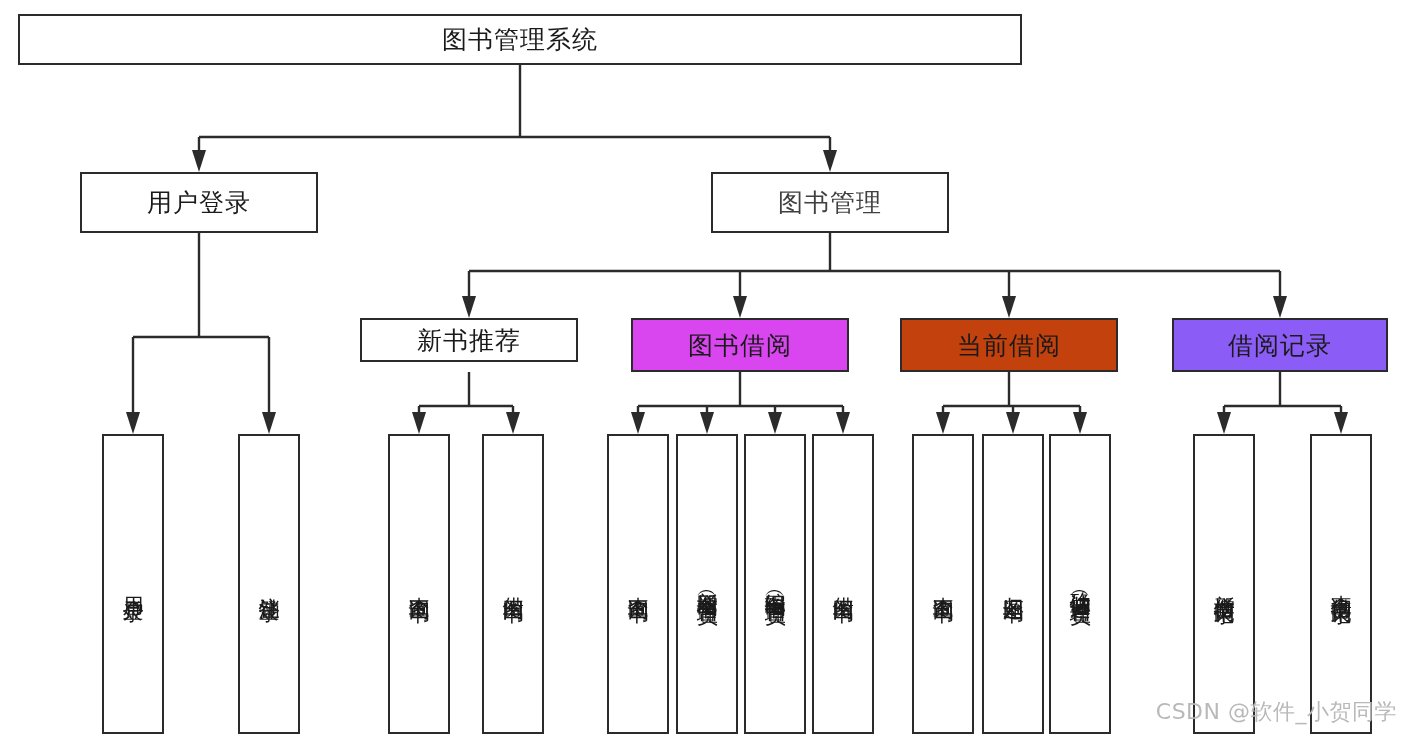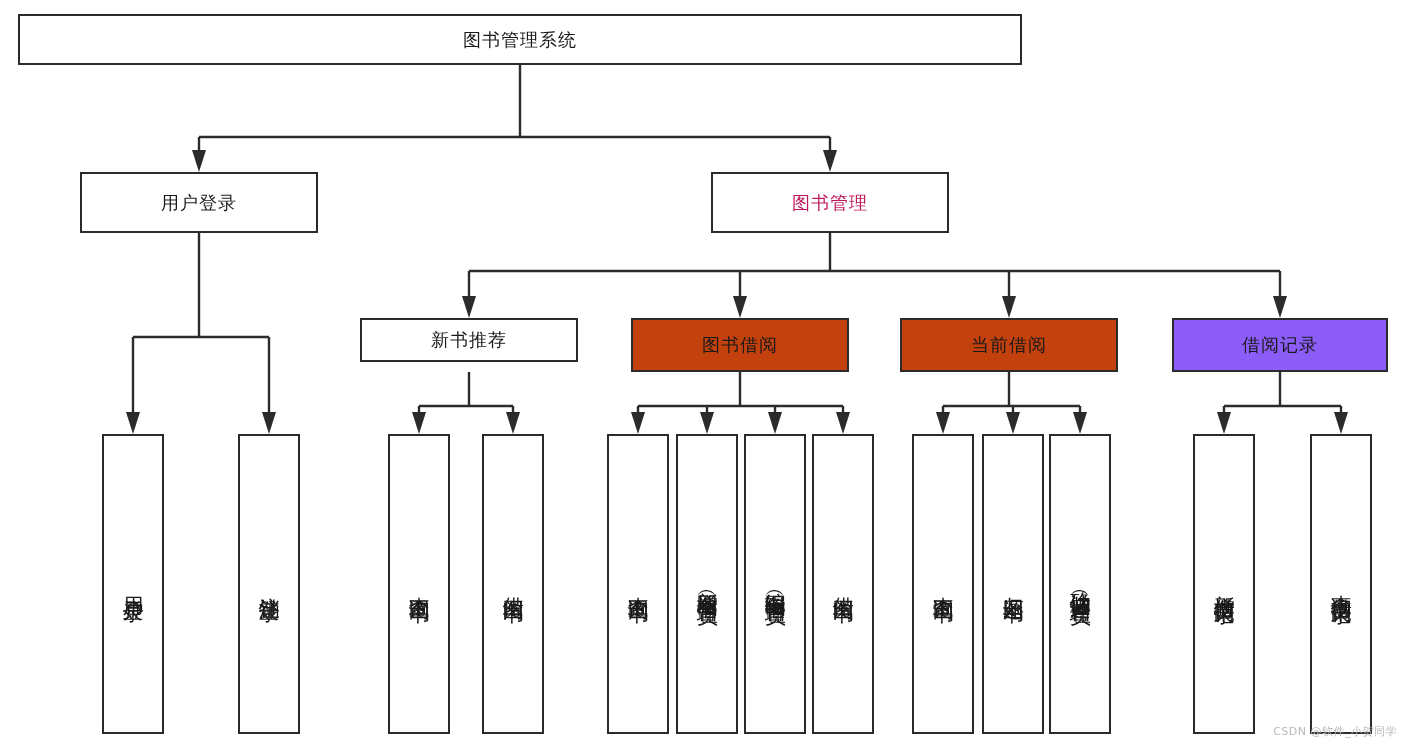--- a/index.html
+++ b/index.html
@@ -12,21 +12,21 @@
     position:absolute;
     background:#ffffff;
     border:2px solid #2b2b2b;
     box-sizing:border-box;
     display:flex;
     align-items:center;
     justify-content:center;
     color:#1a1a1a;
   }
   .node-box.h-node{
-    font-size:18px;
+    font-size:25px;
     letter-spacing:1px;
     text-align:right;
   }
   .node-box.v-node{
     font-size:21px;
     letter-spacing:1px;
     align-items:center;
     justify-content:center;
     padding:6px 0;
   }
@@ -36,22 +36,22 @@
     line-height:1.06;
     white-space:nowrap;
     letter-spacing:2px;
   }
   .h-label{
     white-space:nowrap;
   }
   #watermark{
     position:absolute;
     right:8px;
-    bottom:8px;
-    font-size:11px;
+    bottom:20px;
+    font-size:22px;
     color:#b9b9b9;
     letter-spacing:0.5px;
     white-space:nowrap;
     pointer-events:none;
   }
 </style>
 </head>
 <body>
 
 <svg id="canvas" viewBox="0 0 1405 747">
@@ -109,27 +109,27 @@
     <polygon points="1334,412 1348,412 1341,434" fill="#2b2b2b"></polygon>
   </svg>
 
 <div id="nodes">
     <div class="node-box h-node" style="left: 18px; top: 14px; width: 1004px; height: 51px; border-color: rgb(43, 43, 43); background: rgb(255, 255, 255); color: rgb(26, 26, 26);">
       <span class="h-label">图书管理系统</span>
     </div>
     <div class="node-box h-node" style="left: 80px; top: 172px; width: 238px; height: 61px; border-color: rgb(43, 43, 43); background: rgb(255, 255, 255); color: rgb(26, 26, 26);">
       <span class="h-label">用户登录</span>
     </div>
-    <div class="node-box h-node" style="left: 711px; top: 172px; width: 238px; height: 61px; border-color: rgb(43, 43, 43); background: rgb(255, 255, 255); color: #be185d;">
+    <div class="node-box h-node" style="left: 711px; top: 172px; width: 238px; height: 61px; border-color: rgb(43, 43, 43); background: rgb(255, 255, 255); color: #404040;">
       <span class="h-label">图书管理</span>
     </div>
     <div class="node-box h-node" style="left: 360px; top: 318px; width: 218px; height: 44px; border-color: rgb(43, 43, 43); background: rgb(255, 255, 255); color: rgb(26, 26, 26);">
       <span class="h-label">新书推荐</span>
     </div>
-    <div class="node-box h-node" style="left: 631px; top: 318px; width: 218px; height: 54px; border-color: rgb(43, 43, 43); background: #c2410c; color: rgb(26, 26, 26);">
+    <div class="node-box h-node" style="left: 631px; top: 318px; width: 218px; height: 54px; border-color: rgb(43, 43, 43); background: #d946ef; color: rgb(26, 26, 26);">
       <span class="h-label">图书借阅</span>
     </div>
     <div class="node-box h-node" style="left: 900px; top: 318px; width: 218px; height: 54px; border-color: rgb(43, 43, 43); background: #c2410c; color: rgb(26, 26, 26);">
       <span class="h-label">当前借阅</span>
     </div>
     <div class="node-box h-node" style="left: 1172px; top: 318px; width: 216px; height: 54px; border-color: rgb(43, 43, 43); background: #8b5cf6; color: rgb(26, 26, 26);">
       <span class="h-label">借阅记录</span>
     </div>
     <div class="node-box v-node" style="left: 102px; top: 434px; width: 62px; height: 300px; border-color: rgb(43, 43, 43); background: rgb(255, 255, 255); color: rgb(26, 26, 26);">
       <span class="v-label">用户登录</span>

